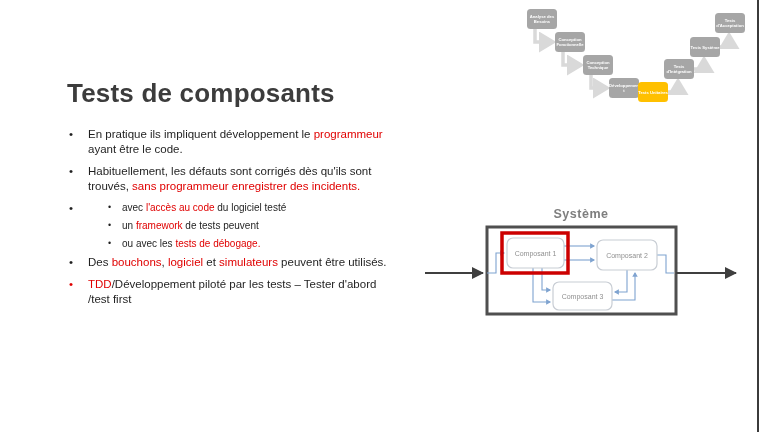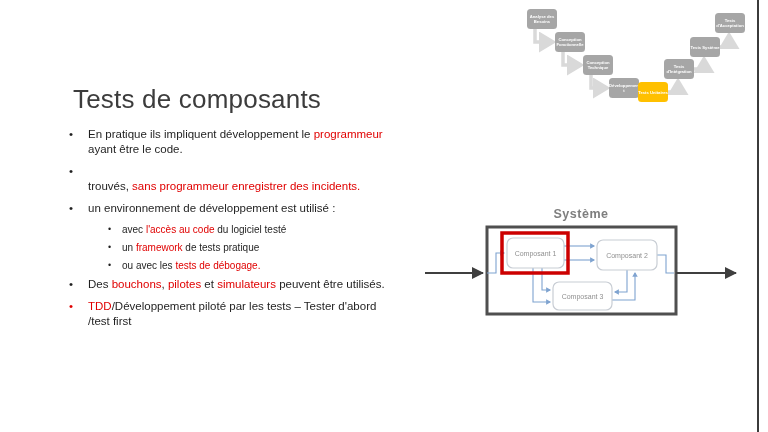--- a/index.html
+++ b/index.html
@@ -1,44 +1,44 @@
 <!DOCTYPE html>
 <html><head>
 <meta charset="utf-8">
 <style>
   html,body{margin:0;padding:0;background:#fff;}
   .slide{position:relative;width:768px;height:432px;background:#ffffff;overflow:hidden;
          font-family:"Liberation Sans",sans-serif;}
   .edge-line{position:absolute;left:757px;top:0;width:2px;height:432px;background:#3b3b3b;}
-  .title{position:absolute;left:63px;top:74px;margin:10px;font-size:26px;font-weight:400;
+  .title{position:absolute;left:63px;top:74px;margin:4px;font-size:26px;font-weight:700;
          color:#3c3c3c;letter-spacing:0.2px;}
   .bullets{position:absolute;left:64px;top:127px;width:356px;color:#1f1f1f;}
   .bullet{position:relative;}
   .bullet.l1{padding-left:24px;font-size:11.5px;line-height:15px;margin-bottom:7px;}
   .bullet.l1 > .marker{position:absolute;left:5px;top:0;}
   .bullet.l2{padding-left:58px;font-size:10px;line-height:13.5px;margin-bottom:4.5px;}
   .bullet.l2 > .marker{position:absolute;left:44px;top:0;font-size:9px;}
   .red{color:#e00000;}
   .vmodel{position:absolute;left:512px;top:2px;}
   .system{position:absolute;left:420px;top:200px;}
   svg text{font-family:"Liberation Sans",sans-serif;}
 </style>
 </head>
 <body>
 
 <div class="slide">
   <h1 class="title">Tests de composants</h1>
   <div class="bullets" id="bullets">
       <div class="bullet l1"><span class="marker">•</span><span>En pratique ils impliquent développement le </span><span class="red">programmeur</span><br><span>ayant être le code.</span></div>
-      <div class="bullet l1"><span class="marker">•</span><br><span>trouvés, </span><span class="red">sans programmeur enregistrer des incidents.</span></div>
-      <div class="bullet l1"><span class="marker">•</span><span>un environnement de développement est utilisé :</span></div>
+      <div class="bullet l1"><span class="marker">•</span><span>Habituellement, les défauts sont corrigés dès qu'ils sont</span><br><span>trouvés, </span><span class="red">sans programmeur enregistrer des incidents.</span></div>
+      <div class="bullet l1"><span class="marker">•</span></div>
       <div class="bullet l2"><span class="marker">•</span><span>avec </span><span class="red">l'accès au code</span><span> du logiciel testé</span></div>
-      <div class="bullet l2"><span class="marker">•</span><span>un </span><span class="red">framework</span><span> de tests pratique</span></div>
+      <div class="bullet l2"><span class="marker">•</span><span>un </span><span class="red">framework</span><span> de tests peuvent</span></div>
       <div class="bullet l2"><span class="marker">•</span><span>ou avec les </span><span class="red">tests de débogage.</span></div>
-      <div class="bullet l1"><span class="marker">•</span><span>Des </span><span class="red">bouchons</span><span>, </span><span class="red">pilotes</span><span> et </span><span class="red">simulateurs</span><span> peuvent être utilisés.</span></div>
+      <div class="bullet l1"><span class="marker">•</span><span>Des </span><span class="red">bouchons</span><span>, </span><span class="red">logiciel</span><span> et </span><span class="red">simulateurs</span><span> peuvent être utilisés.</span></div>
       <div class="bullet l1"><span class="marker red">•</span><span class="red">TDD</span><span>/Développement piloté par les tests – Tester d'abord</span><br><span>/test first</span></div>
     </div>
   <svg class="vmodel" id="vmodel" width="256" height="108" viewBox="0 0 256 108">
       <defs>
         <marker id="gArr" markerWidth="6" markerHeight="6" refX="4" refY="3" orient="auto">
           <path d="M0,0 L5,3 L0,6 Z" fill="#d9d9d9"></path>
         </marker>
       </defs>
       <path d="M 23,27 V 40 H 41" stroke="#d9d9d9" stroke-width="3.5" fill="none" marker-end="url(#gArr)"></path>
       <path d="M 51,50 V 63 H 69" stroke="#d9d9d9" stroke-width="3.5" fill="none" marker-end="url(#gArr)"></path>

